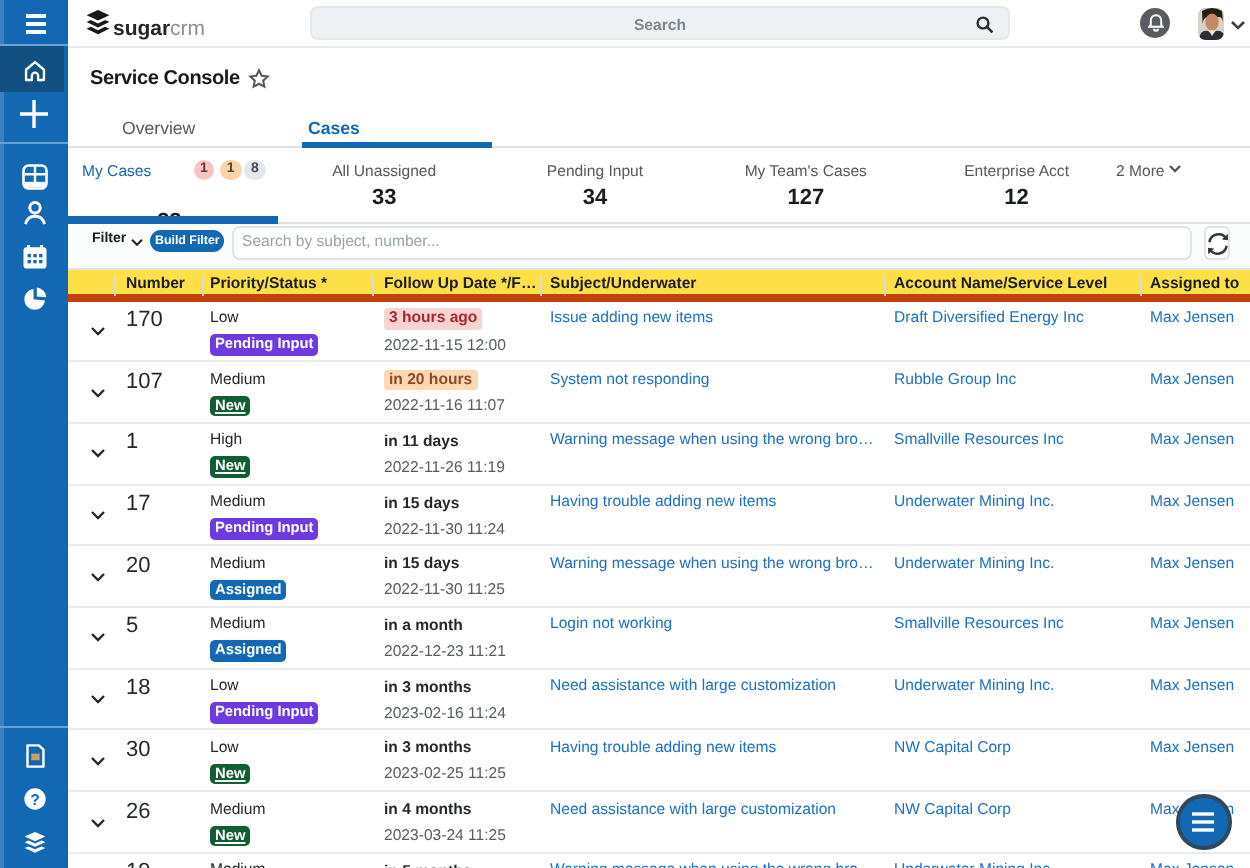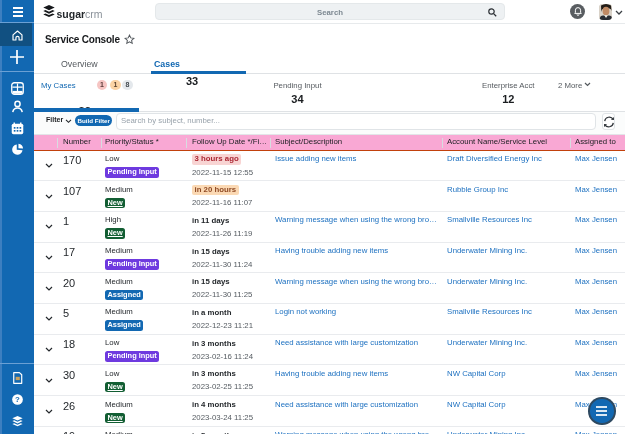--- a/index.html
+++ b/index.html
@@ -53,22 +53,22 @@
 #filterrow .flbl { position:absolute; left:12px; top:4.5px; font-size:7px; font-weight:bold; color:#1a1d20; }
 #fsearchbox { position:absolute; left:82px; top:1.5px; width:479.5px; height:17px; background:#fff;
   border:1px solid #e0e4e7; border-radius:4px; }
 #bfpill { position:absolute; left:41px; top:3.5px; height:11px; line-height:11px; padding:0 2.5px;
   background:#1268b2; color:#fff; font-size:6.2px; font-weight:bold; border-radius:6px; }
 #fsearch { position:absolute; left:87px; top:4.5px; font-size:7.8px; color:#98a2ab; }
 #refbtn { position:absolute; left:567.5px; top:1px; width:13.5px; height:17px; background:#fff;
   border:1px solid #e0e4e7; border-radius:3px; }
 
 
-#thead { position:absolute; left:0; top:110.5px; width:591px; height:16px; border-bottom:1px solid #c2410c;
-  font-size:7.8px; font-weight:normal; color:#1a1d20; background:#f9a8d4; }
+#thead { position:absolute; left:0; top:110.5px; width:591px; height:16px; border-bottom:4px solid #c2410c;
+  font-size:7.8px; font-weight:bold; color:#1a1d20; background:#fde047; }
 .hc { position:absolute; top:2.5px; white-space:nowrap; }
 .hsep { position:absolute; top:3px; width:1px; height:10px; background:#d8dce0; }
 #rows { position:absolute; left:0; top:126.5px; width:591px; height:284px; overflow:hidden; }
 .row { position:relative; width:591px; height:30.7px; border-bottom:1px solid #e9ebee; }
 .row .exp { position:absolute; left:11px; top:12.5px; }
 .row .num { position:absolute; left:29px; top:3.5px; font-size:11px; color:#24282c; }
 .row .pri { position:absolute; left:71px; top:3.5px; font-size:7.8px; color:#24282c; }
 .row .st  { position:absolute; left:71px; top:16.5px; height:10.5px; line-height:10.5px; padding:0 2.5px;
   color:#fff; font-size:7.4px; font-weight:bold; border-radius:2.5px; }
 .st.pi { background:#6e3adf; }
@@ -106,25 +106,30 @@
 
   <div id="subtabs">
     <div class="stcell" style="left:0">
       <div class="stlbl" style="position:absolute;left:7px;top:6.5px;color:#1268b2;margin:0">My Cases</div>
       <span class="bdg" style="position:absolute;left:60.7px;top:5.6px;background:#f6c5c3;color:#5a3a3a">1</span>
       <span class="bdg" style="position:absolute;left:74.1px;top:5.6px;background:#fbd3a4;color:#5a4430">1</span>
       <span class="bdg" style="position:absolute;left:86.2px;top:5.6px;background:#e4e8ec;color:#434a50">8</span>
       <div class="stcnt" style="position:absolute;left:0;right:4px;top:18.5px;margin:12px">32</div>
     </div>
     <div class="stcell" style="left:105.4px">
+        <div class="stlbl">All Unassigned</div>
         <div class="stcnt">33</div>
       </div>
     <div class="stcell" style="left:210.8px">
         <div class="stlbl">Pending Input</div>
         <div class="stcnt">34</div>
+      </div>
+    <div class="stcell" style="left:316.2px">
+        <div class="stlbl">My Team's Cases</div>
+        <div class="stcnt">127</div>
       </div>
     <div class="stcell" style="left:421.6px">
         <div class="stlbl">Enterprise Acct</div>
         <div class="stcnt">12</div>
       </div>
     <div class="abs" style="left:524px;top:6.5px;font-size:7.8px;color:#54595e">2 More <svg width="7" height="5" viewBox="0 0 7 5" style="vertical-align:0.5px">
           <path d="M1 1l2.5 2.5L6 1" fill="none" stroke="#54595e" stroke-width="1.2"></path>
         </svg></div>
     <div id="stline"></div>
   </div>
@@ -150,50 +155,51 @@
   </div>
 
   <div id="thead">
     <div class="hsep" style="left:23px"></div>
     <div class="hc" style="left:29px">Number</div>
     <div class="hsep" style="left:67px"></div>
     <div class="hc" style="left:71px">Priority/Status *</div>
     <div class="hsep" style="left:152px"></div>
     <div class="hc" style="left:158px;width:77px;overflow:hidden;text-overflow:ellipsis">Follow Up Date */First Resp</div>
     <div class="hsep" style="left:236px"></div>
-    <div class="hc" style="left:241px">Subject/Description</div>
+    <div class="hc" style="left:241px">Subject/Underwater</div>
     <div class="hsep" style="left:408px"></div>
     <div class="hc" style="left:413px">Account Name/Service Level</div>
     <div class="hsep" style="left:536px"></div>
     <div class="hc" style="left:541px">Assigned to</div>
   </div>
 
   <div id="rows">
       <div class="row">
         <svg class="exp" width="8" height="6" viewBox="0 0 8 6">
           <path d="M1 1l3 3 3-3" fill="none" stroke="#24282c" stroke-width="1.2"></path>
         </svg>
   <span class="num">170</span>
         <span class="pri">Low</span>
   <span class="st pi">Pending Input</span>
   <span class="fu red">3 hours ago</span>
-  <span class="dt">2022-11-15 12:55</span>
+  <span class="dt">2022-11-15 12:00</span>
   <span class="sub">Issue adding new items</span>
   <span class="acc">Draft Diversified Energy Inc</span>
   <span class="asg">Max Jensen</span>
       </div>
       <div class="row">
         <svg class="exp" width="8" height="6" viewBox="0 0 8 6">
           <path d="M1 1l3 3 3-3" fill="none" stroke="#24282c" stroke-width="1.2"></path>
         </svg>
   <span class="num">107</span>
         <span class="pri">Medium</span>
   <span class="st nw">New</span>
   <span class="fu org">in 20 hours</span>
   <span class="dt">2022-11-16 11:07</span>
+  <span class="sub">System not responding</span>
   <span class="acc">Rubble Group Inc</span>
   <span class="asg">Max Jensen</span>
       </div>
       <div class="row">
         <svg class="exp" width="8" height="6" viewBox="0 0 8 6">
           <path d="M1 1l3 3 3-3" fill="none" stroke="#24282c" stroke-width="1.2"></path>
         </svg>
   <span class="num">1</span>
         <span class="pri">High</span>
   <span class="st nw">New</span>

